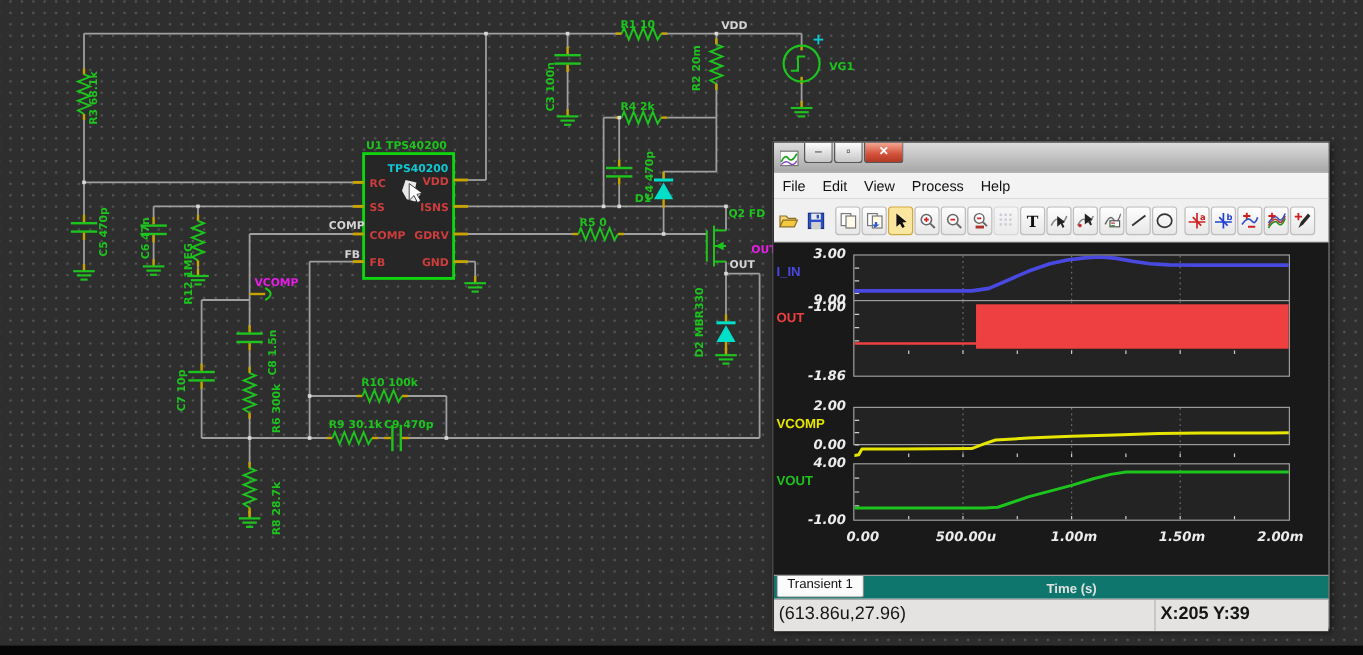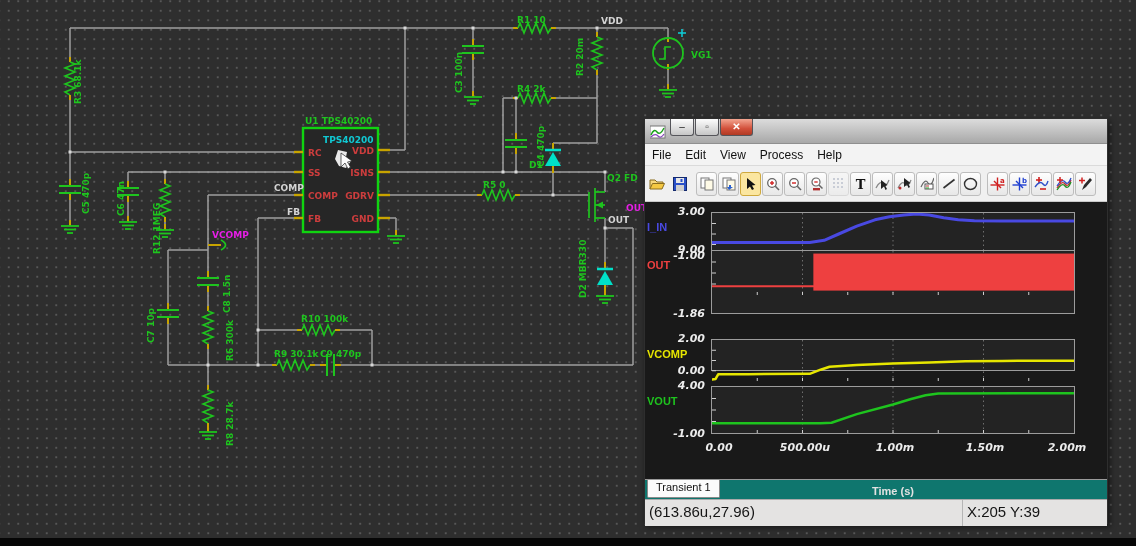--- a/index.html
+++ b/index.html
@@ -51,21 +51,21 @@
     font:bold italic 11px "DejaVu Sans",sans-serif;color:#ececec;white-space:nowrap;}
   .xaxis-title{position:absolute;top:255px;left:66px;width:364px;text-align:center;
     font:bold 11px "Liberation Sans",sans-serif;color:#e2e2e2;margin-top:28px;}
   
   .tabbar{height:19px;background:#0f766e;border-top:1px solid #9a9a9a;display:flex;align-items:flex-start;padding-left:2px;}
   .tab{height:16px;background:#fbfbfb;border:1px solid #8a8a8a;border-top:none;border-radius:0 0 2px 2px;
     font-size:11px;color:#111;padding:1px 8px 0 8px;}
   .statusbar{height:26px;background:#e4e3e2;border-top:1px solid #aaa;display:flex;overflow:hidden;}
   .status-cell{font-size:15px;color:#151515;padding:3px 19px 0 4px;box-sizing:border-box;overflow:hidden;white-space:nowrap;}
   .status-left{width:318px;border-right:1px solid #b5b5b5;}
-  .status-right{flex:1;}
+  .status-right{flex:1;font-weight:bold;}
 </style>
 </head>
 <body>
 
 <div id="stage">
 
   <svg id="schem" width="1136" height="546">
     <defs>
       <path id="zig" d="M0,0 L2,-5 L6,5 L10,-5 L14,5 L18,-5 L22,5 L26,-5 L30,5 L33,0" fill="none" stroke="#1ec41e" stroke-width="1.6"></path>
       <g id="res">

